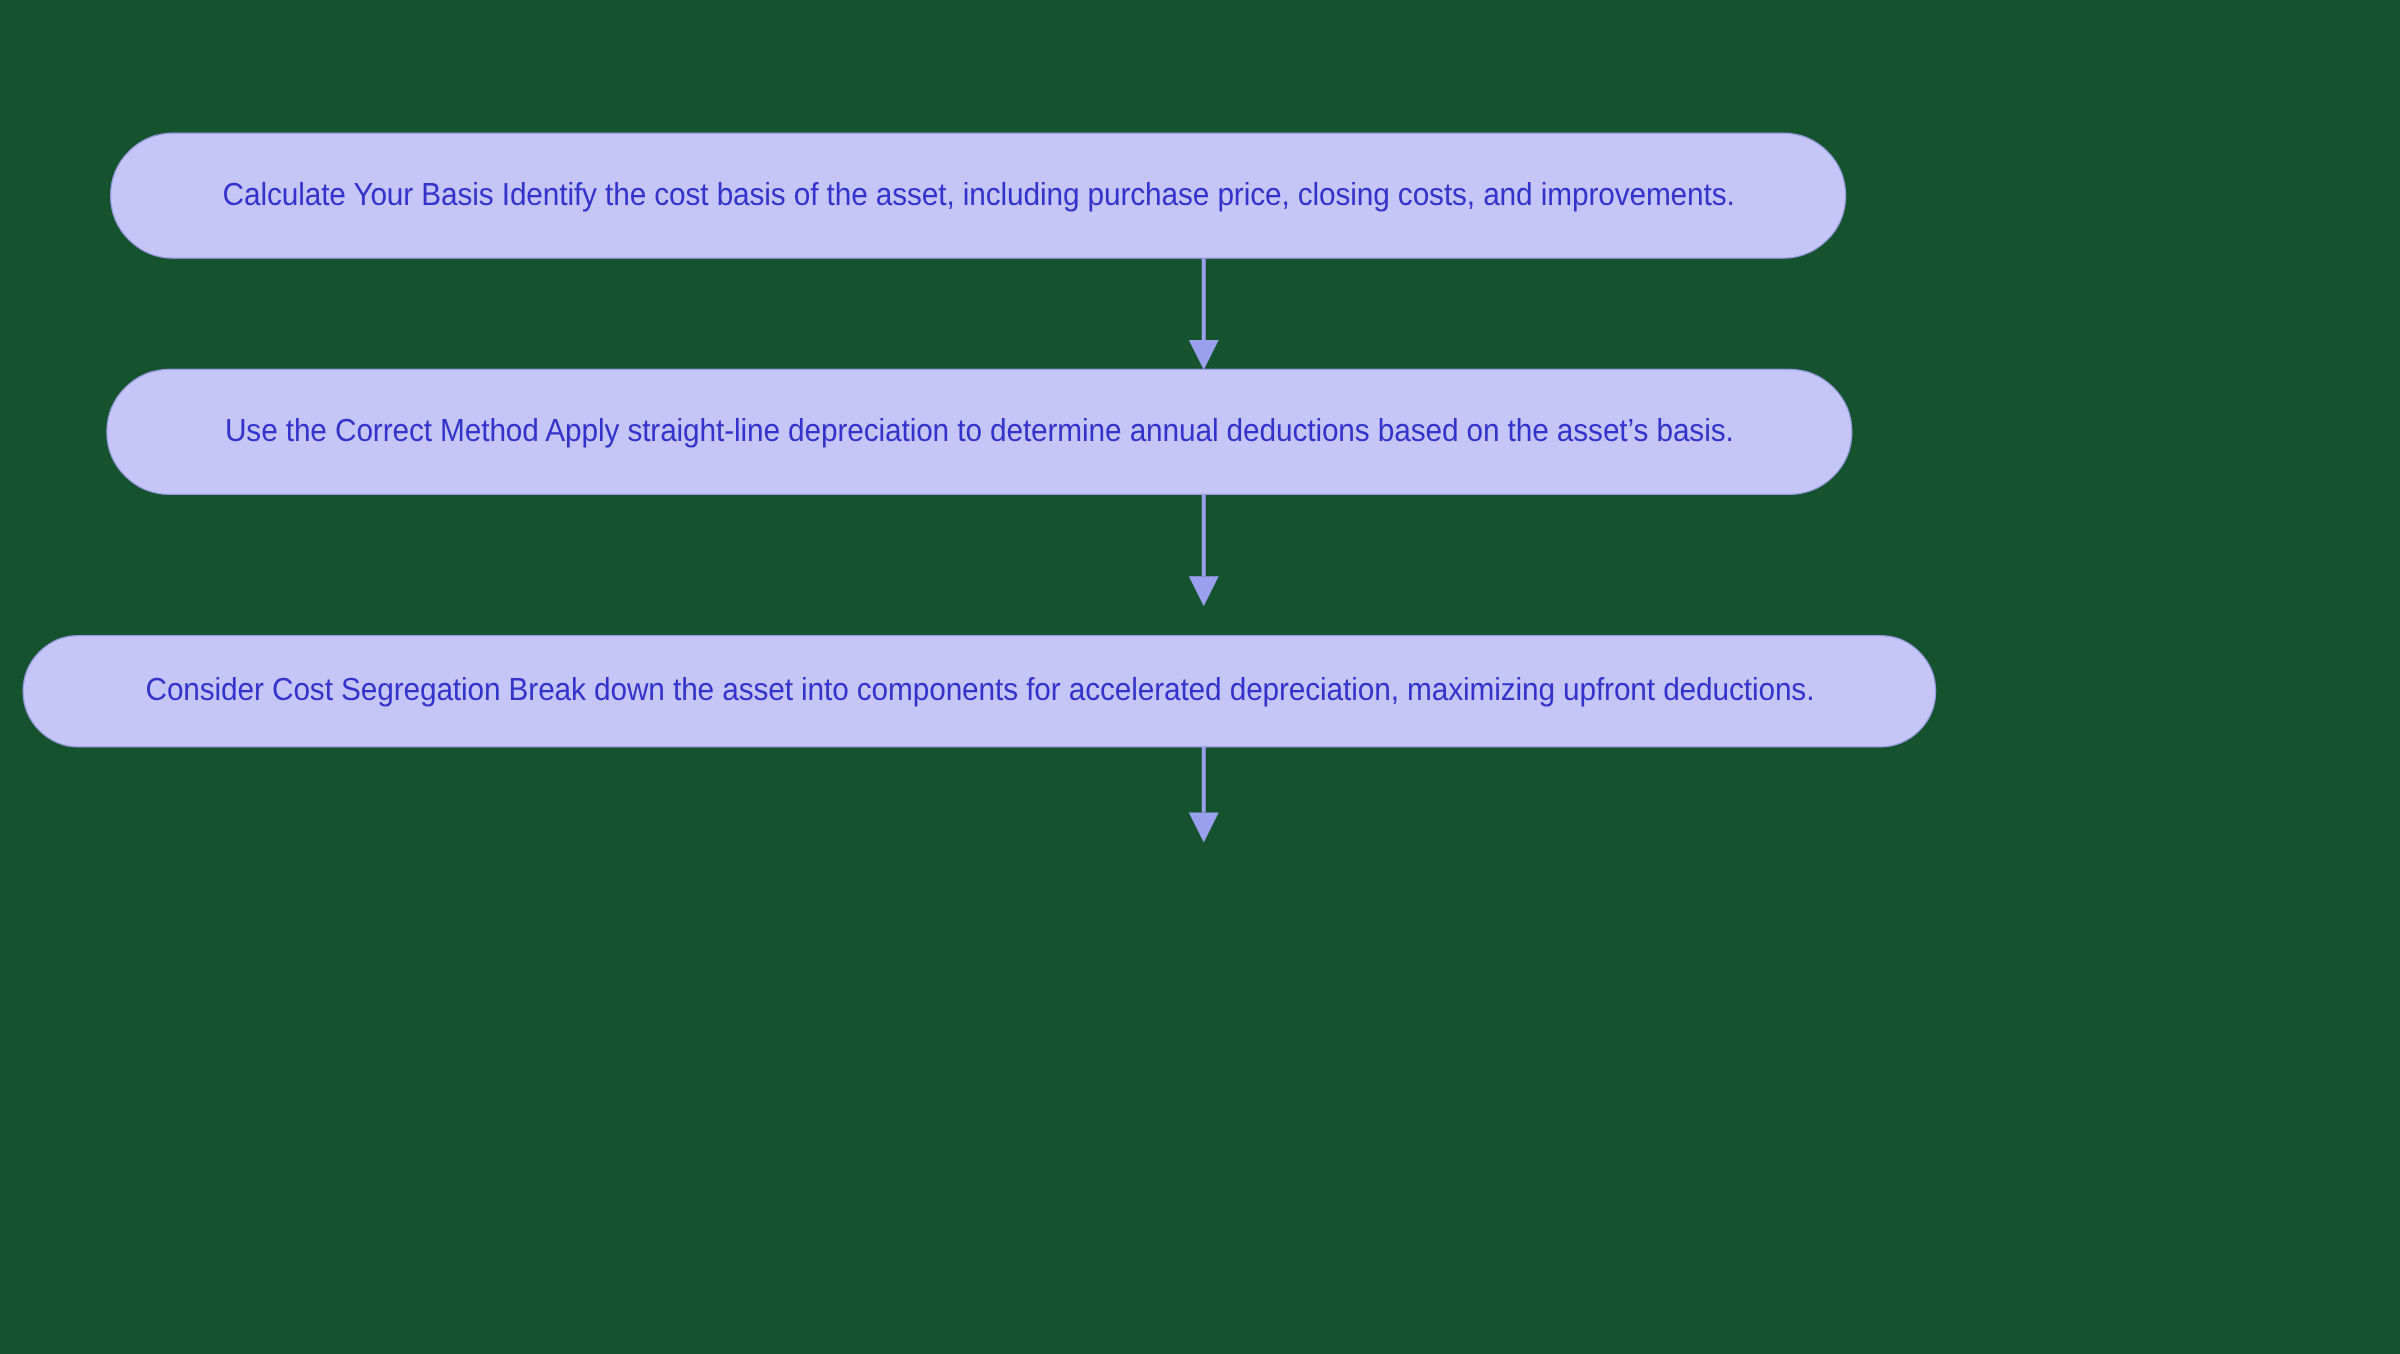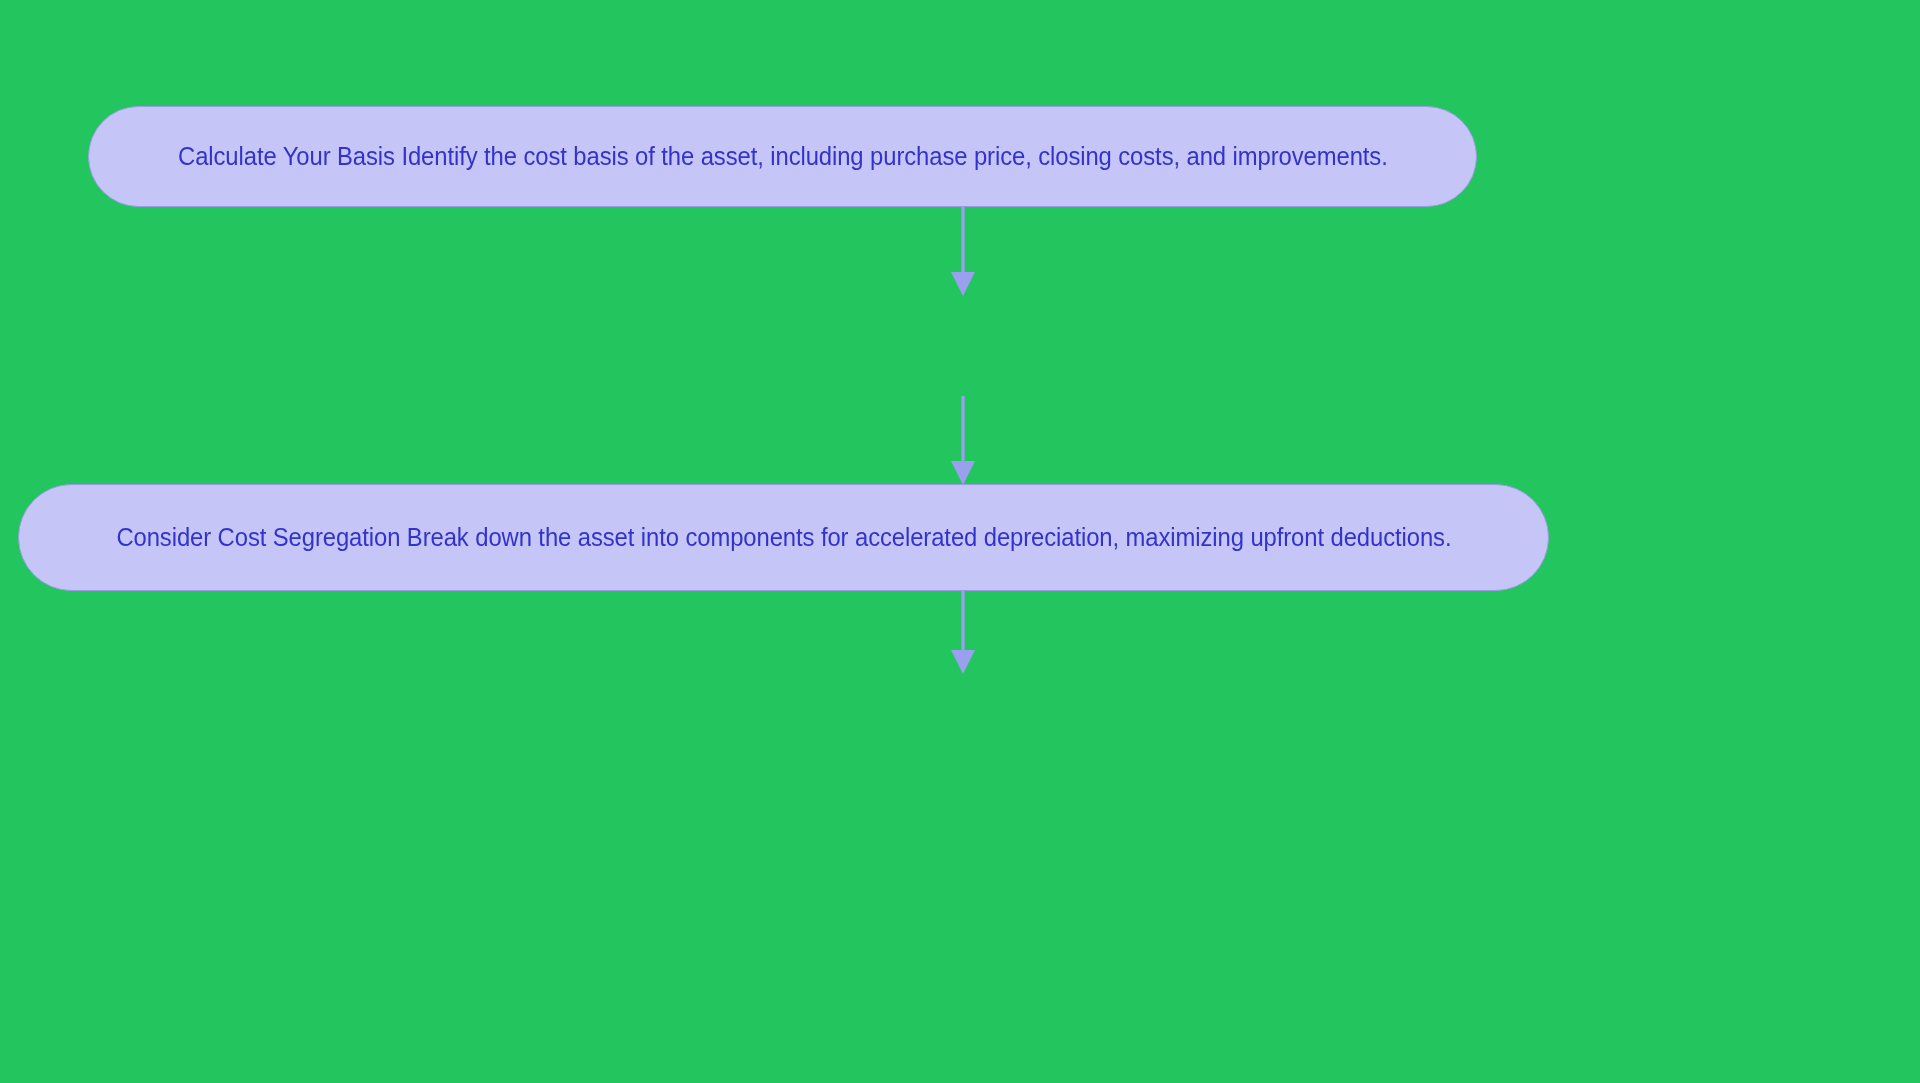--- a/index.html
+++ b/index.html
@@ -11,21 +11,21 @@
     width: 1920px;
     height: 1083px;
     overflow: hidden;
     font-family: "Liberation Sans", sans-serif;
   }
 
   #flowchart {
     position: relative;
     width: 1920px;
     height: 1083px;
-    background: #22c55e;
+    background: #14532d;
   }
 
   .node {
     position: absolute;
     box-sizing: border-box;
     background: #c5c6f7;
     border: 1.6px solid #9a9be4;
     border-radius: 999px;
     display: flex;
     align-items: center;
@@ -41,21 +41,21 @@
     letter-spacing: -0.1px;
     white-space: nowrap;
     transform: scaleX(0.935);
     transform-origin: center center;
     padding: 0 28px;
   }
 
   
   #node-0 { left: 88px;  top: 106px; width: 1389px; height: 101px; }
   #node-1 { left: 85px;  top: 295px; width: 1397px; height: 101px; }
-  #node-2 { left: 18px;  top: 484px; width: 1531px; height: 107px; }
+  #node-2 { left: 18px;  top: 508px; width: 1531px; height: 90px; }
   #node-3 { left: 206px; top: 674px; width: 1157px; height: 101px; }
 
   .connector {
     position: absolute;
     left: 0;
     top: 0;
     width: 1920px;
     height: 1083px;
     pointer-events: none;
   }
@@ -86,19 +86,22 @@
     <g>
       <path class="edge-line" d="M 963 585 L 963 650"></path>
       <path class="edge-head" d="M 951 650 L 975 650 L 963 674 Z"></path>
     </g>
   </svg>
 
   <div class="node" id="node-0">
     <span class="node-label">Calculate Your Basis Identify the cost basis of the asset, including purchase price, closing costs, and improvements.</span>
   </div>
 
+  <div class="node" id="node-1">
+    <span class="node-label">Use the Correct Method Apply straight-line depreciation to determine annual deductions based on the asset’s basis.</span>
+  </div>
 
   <div class="node" id="node-2">
     <span class="node-label">Consider Cost Segregation Break down the asset into components for accelerated depreciation, maximizing upfront deductions.</span>
   </div>
 
 
 </div>
 
 </body></html>

